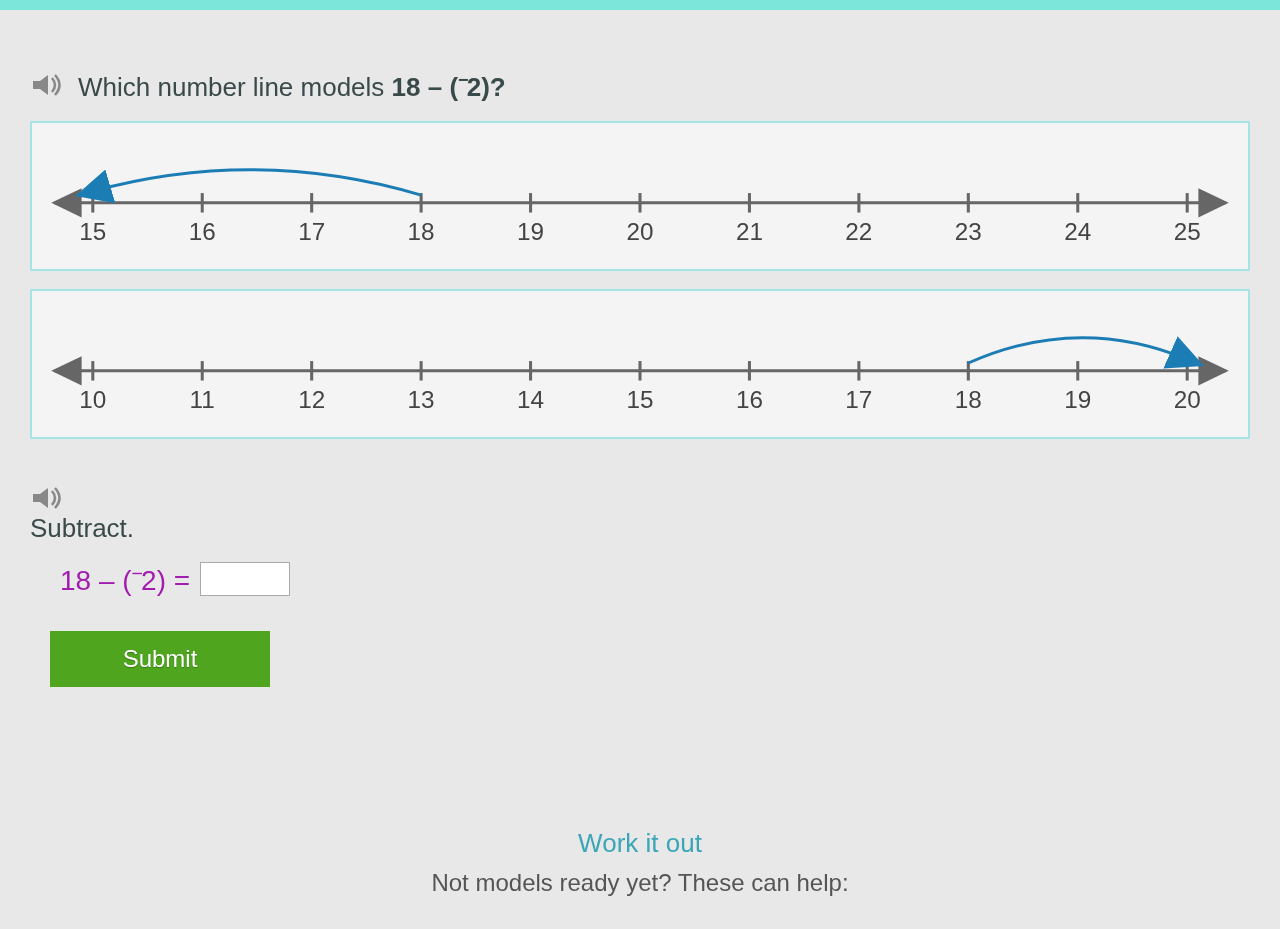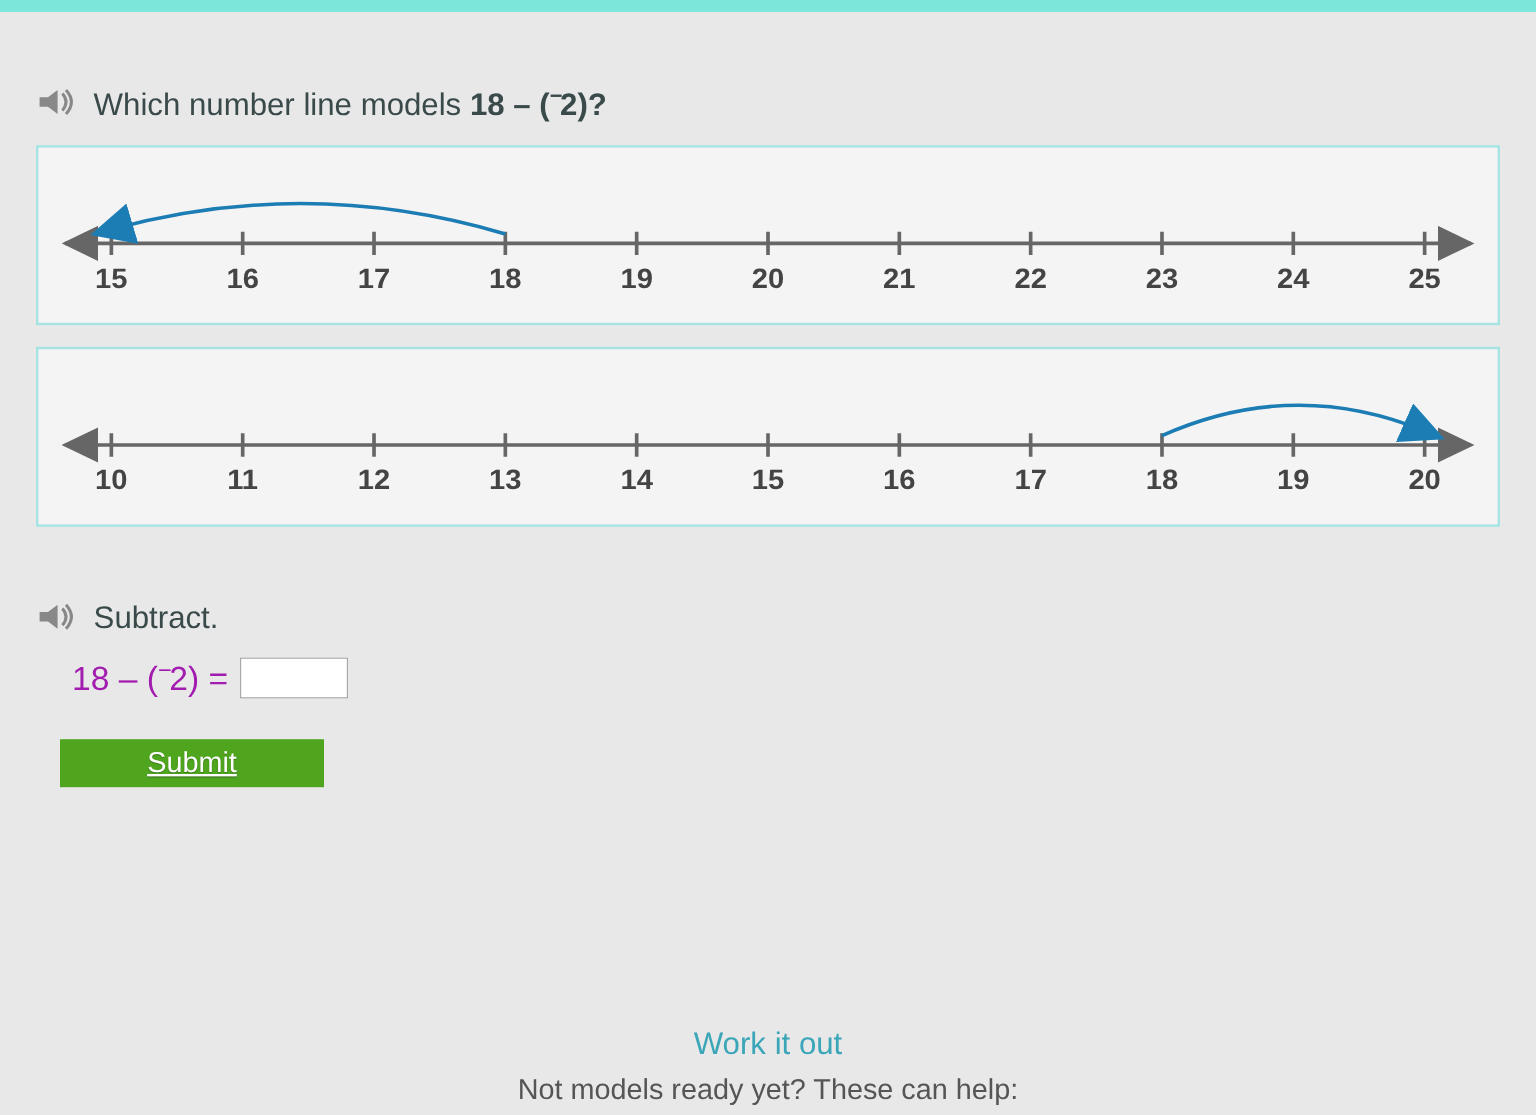--- a/index.html
+++ b/index.html
@@ -42,28 +42,28 @@
   font-size: 0.7em;
   margin-right: -2px;
 }
 .choice {
   border: 2px solid #a6e3e3;
   background: #f4f4f4;
   margin: 18px 10px;
   height: 150px;
   position: relative;
   cursor: pointer;
-  font-weight: bold;
 }
 .nl-svg {
   width: 100%;
   height: 100%;
 }
 .sub2 {
-  margin-top: 60px;
+  margin-top: 44px;
+  flex-direction: column;
 }
 .eq-row {
   display: flex;
   align-items: center;
   margin: 18px 10px 24px 40px;
 }
 .eq-text {
   font-size: 28px;
   color: #a21caf;
   text-align: center;
@@ -76,41 +76,40 @@
   margin-left: 10px;
   font-size: 22px;
   padding: 0 6px;
 }
 .submit-btn {
   margin: 10px 10px 0 30px;
   background: #4fa61e;
   color: #fff;
   border: none;
   width: 220px;
-  height: 40px;
+  height: 56px;
   font-size: 24px;
   text-shadow: 0 1px 1px rgba(0,0,0,0.3);
   cursor: pointer;
-  text-decoration: underline;
 }
 .work-link {
   text-align: center;
   margin-top: 10px;
   font-size: 26px;
   color: #3aa6b8;
 }
 .ready-text {
   text-align: center;
   margin-top: 10px;
   font-size: 24px;
   color: #555;
 }
 .footer-area {
   position: absolute;
-  bottom: 6px;
+  bottom: 32px;
   left: 0;
   right: 0;
 }
 </style>
 </head>
 <body>
 
 <div class="top-edge"></div>
 
 <div class="content">

